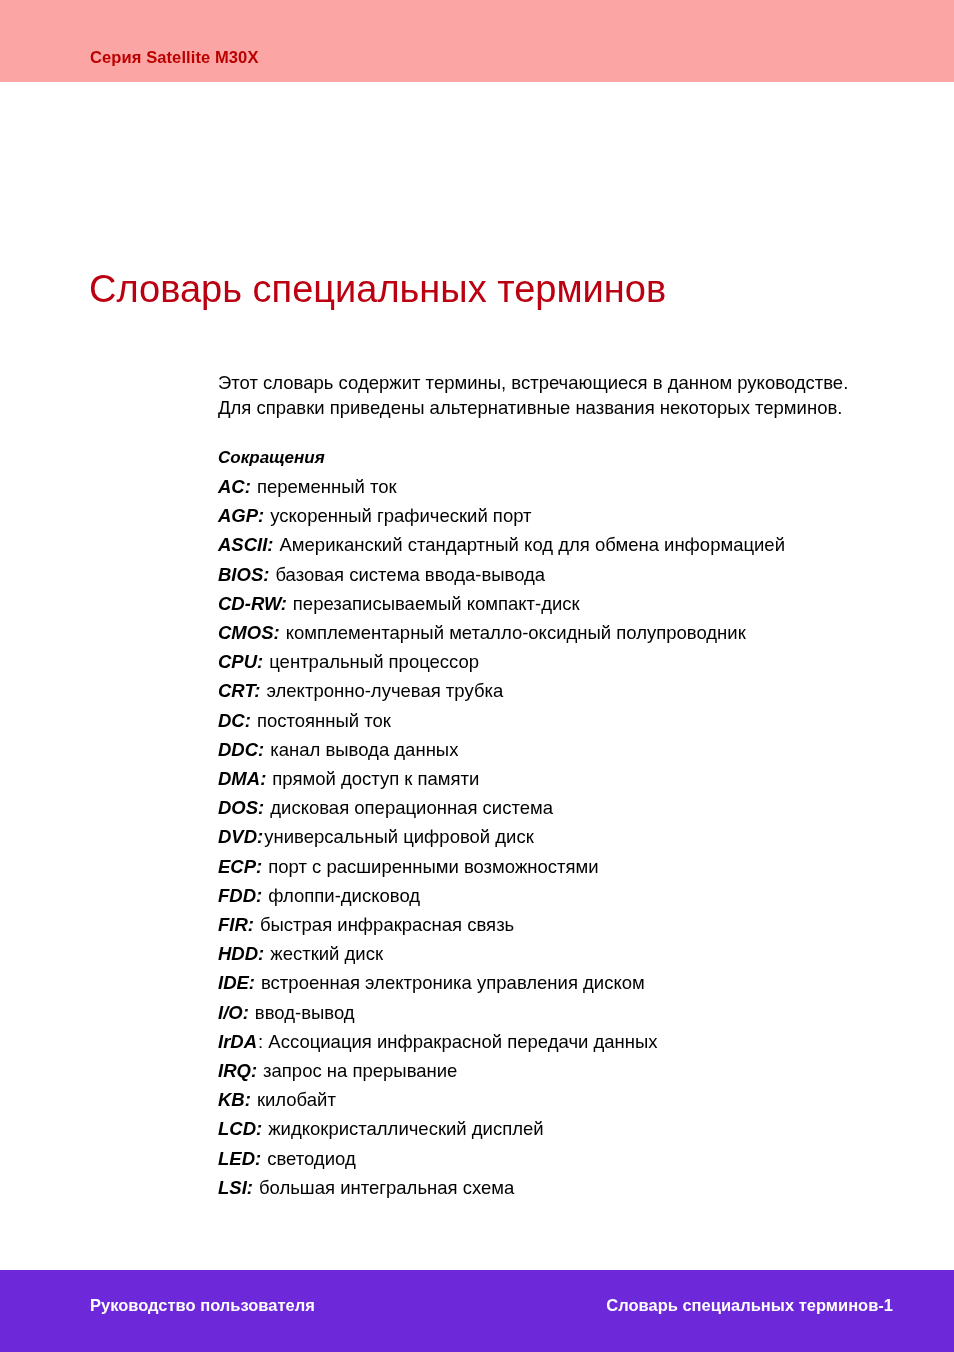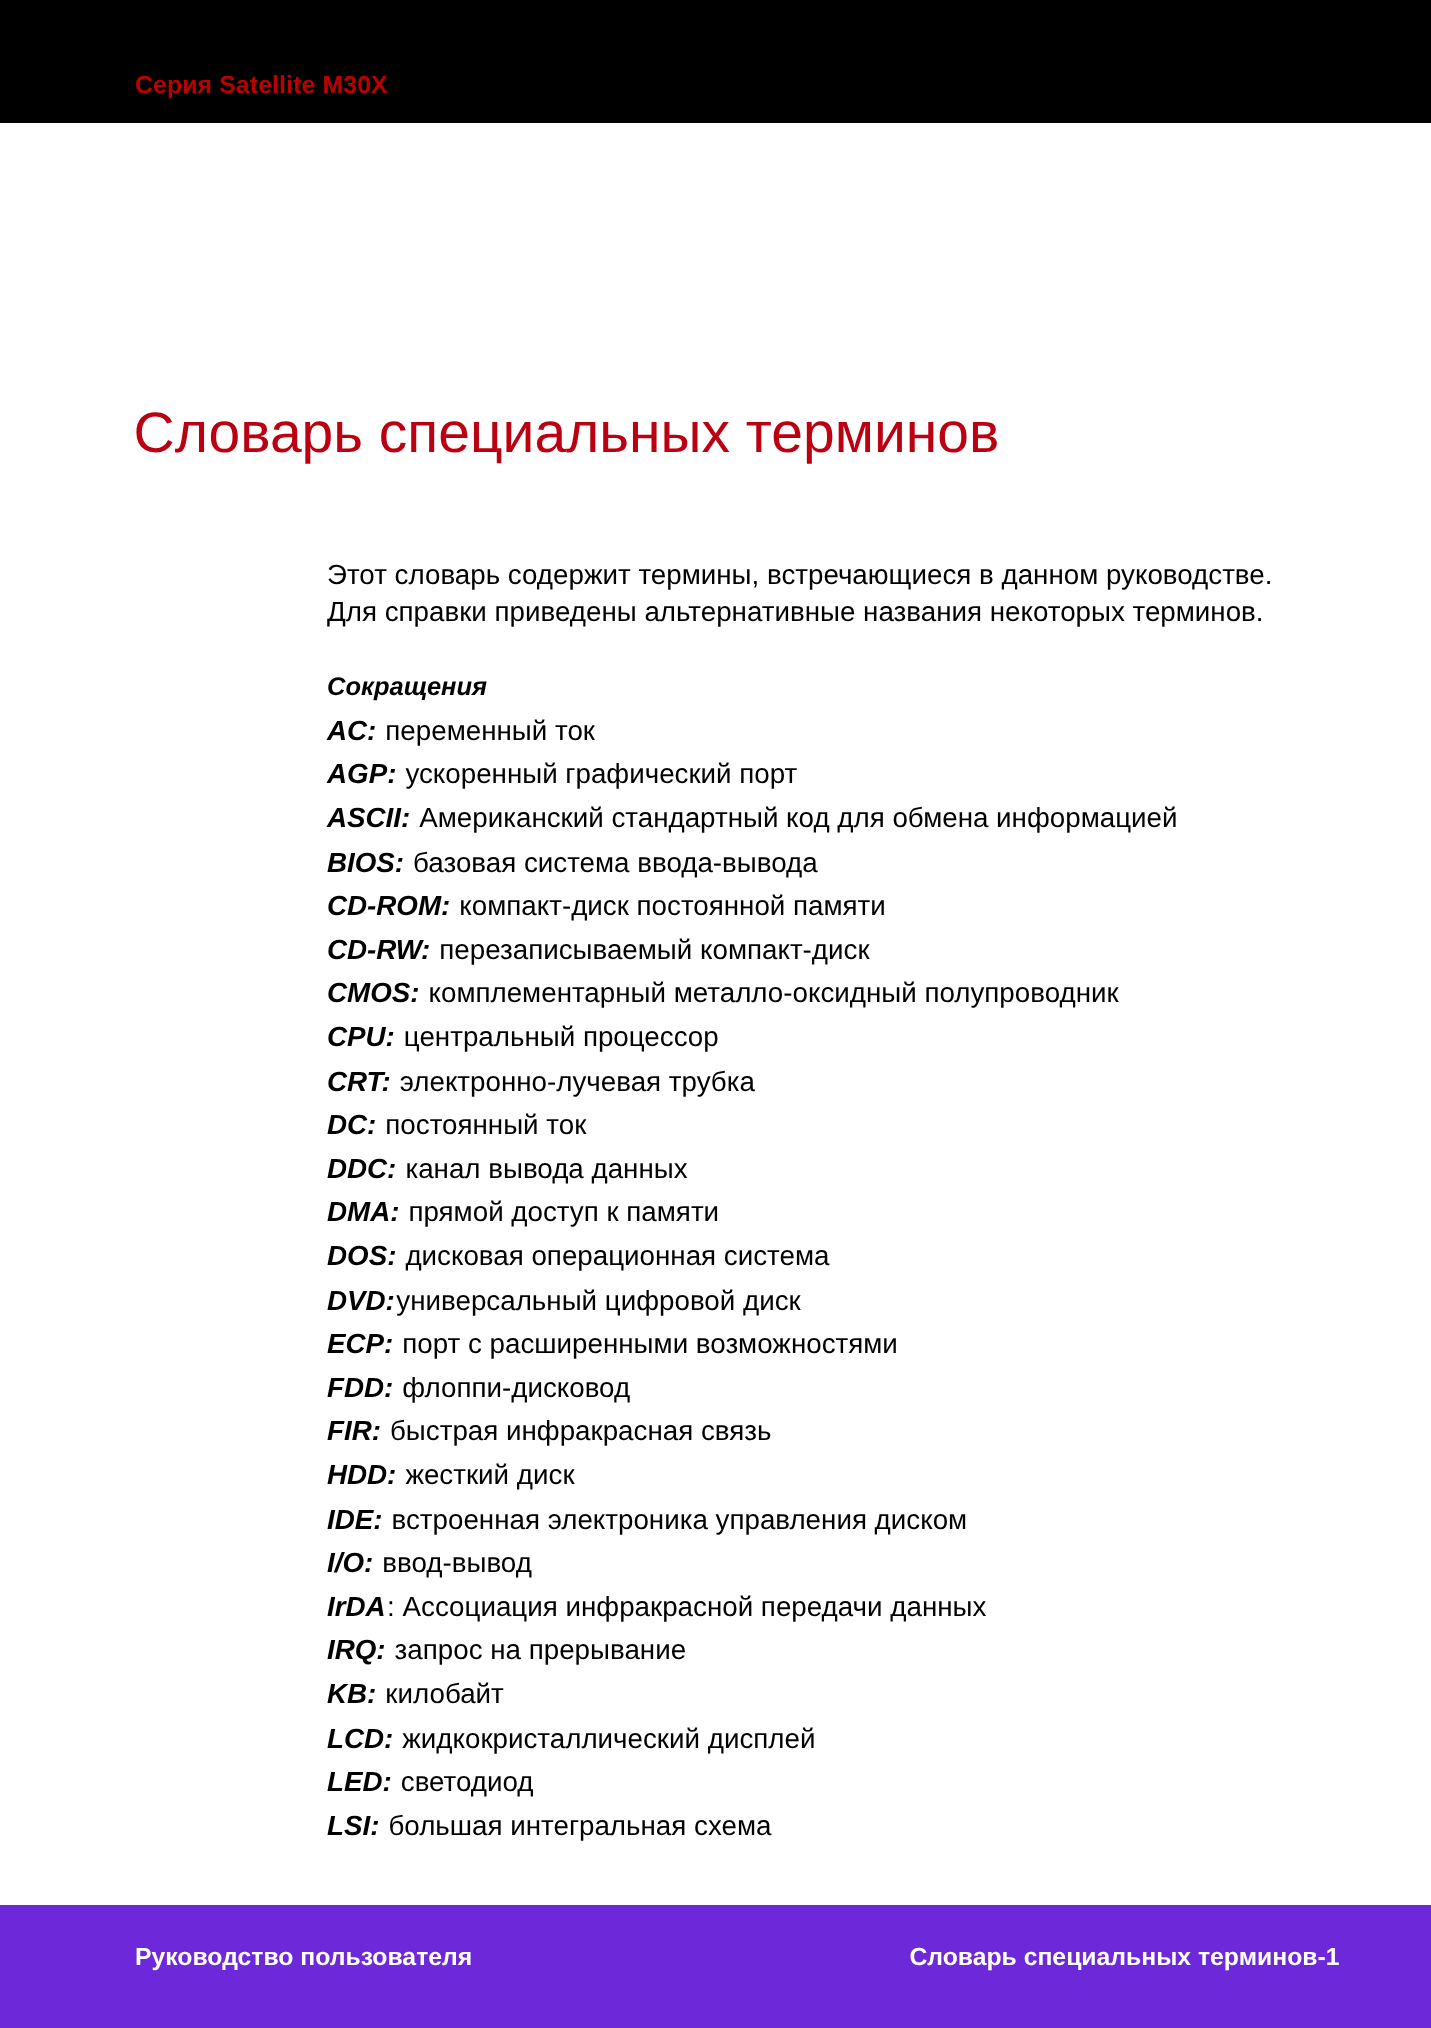--- a/index.html
+++ b/index.html
@@ -15,21 +15,21 @@
     position: relative;
   }
 
   
   .page-header {
     position: absolute;
     top: 0;
     left: 0;
     width: 954px;
     height: 82px;
-    background: #000000;
+    background: #fca5a5;
   }
   .page-header-text {
     position: absolute;
     left: 90px;
     top: 48px;
     font-size: 16.5px;
     font-weight: bold;
     color: #bb0000;
     letter-spacing: 0.1px;
     white-space: nowrap;
@@ -145,21 +145,20 @@
 
     <p class="intro">Этот словарь содержит термины, встречающиеся в данном руководстве. Для справки приведены альтернативные названия некоторых терминов.</p>
 
     <p class="section-label">Сокращения</p>
 
     <ul class="glossary" id="glossary-list">
         <li class="glossary-item"><span class="term">AC:</span><span class="gap-wide"></span><span class="definition">переменный ток</span></li>
         <li class="glossary-item"><span class="term">AGP:</span><span class="gap-wide"></span><span class="definition">ускоренный графический порт</span></li>
         <li class="glossary-item"><span class="term">ASCII:</span><span class="gap-wide"></span><span class="definition">Американский стандартный код для обмена информацией</span></li>
         <li class="glossary-item"><span class="term">BIOS:</span><span class="gap-wide"></span><span class="definition">базовая система ввода-вывода</span></li>
-        <li class="glossary-item"><span class="term">CD-ROM:</span><span class="gap-wide"></span><span class="definition">компакт-диск постоянной памяти</span></li>
         <li class="glossary-item"><span class="term">CD-RW:</span><span class="gap-wide"></span><span class="definition">перезаписываемый компакт-диск</span></li>
         <li class="glossary-item"><span class="term">CMOS:</span><span class="gap-wide"></span><span class="definition">комплементарный металло-оксидный полупроводник</span></li>
         <li class="glossary-item"><span class="term">CPU:</span><span class="gap-wide"></span><span class="definition">центральный процессор</span></li>
         <li class="glossary-item"><span class="term">CRT:</span><span class="gap-wide"></span><span class="definition">электронно-лучевая трубка</span></li>
         <li class="glossary-item"><span class="term">DC:</span><span class="gap-wide"></span><span class="definition">постоянный ток</span></li>
         <li class="glossary-item"><span class="term">DDC:</span><span class="gap-wide"></span><span class="definition">канал вывода данных</span></li>
         <li class="glossary-item"><span class="term">DMA:</span><span class="gap-wide"></span><span class="definition">прямой доступ к памяти</span></li>
         <li class="glossary-item"><span class="term">DOS:</span><span class="gap-wide"></span><span class="definition">дисковая операционная система</span></li>
         <li class="glossary-item"><span class="term">DVD:</span><span class="gap-narrow"></span><span class="definition">универсальный цифровой диск</span></li>
         <li class="glossary-item"><span class="term">ECP:</span><span class="gap-wide"></span><span class="definition">порт с расширенными возможностями</span></li>

